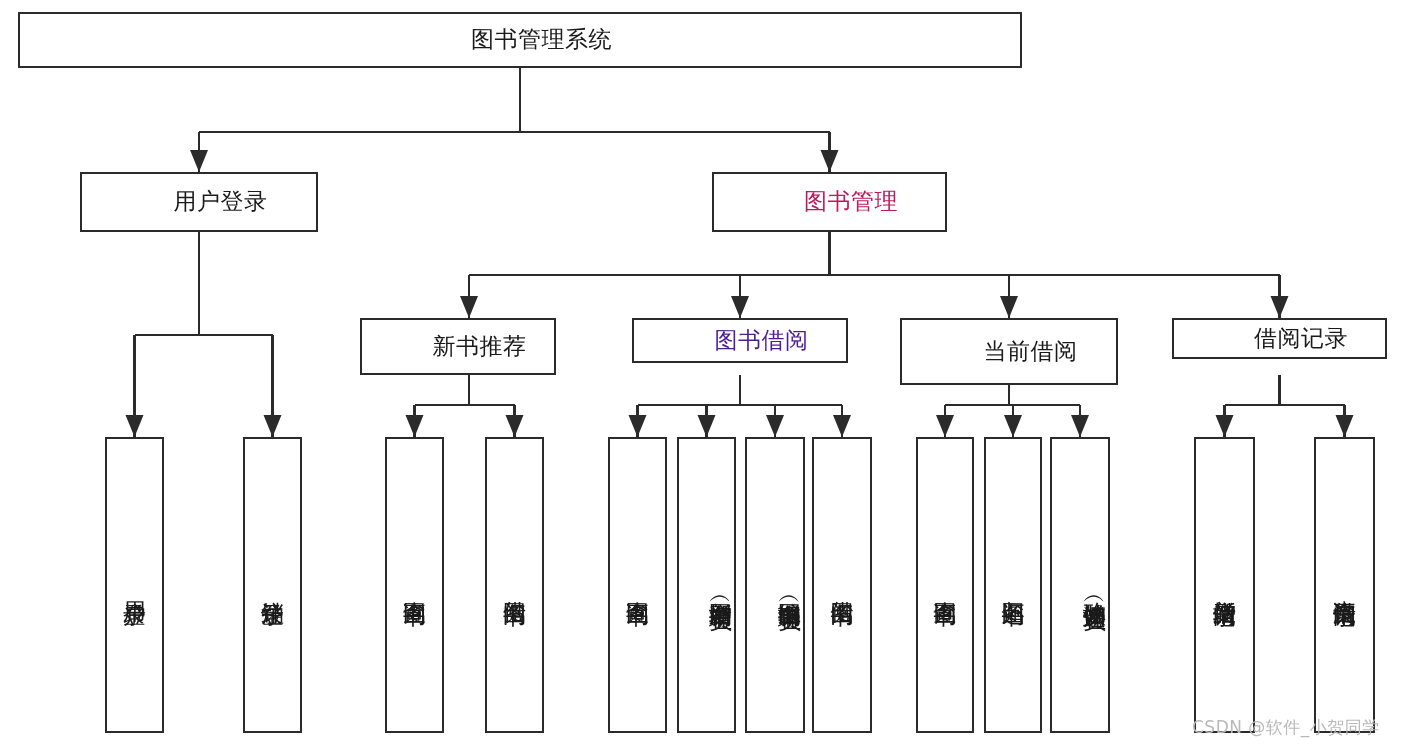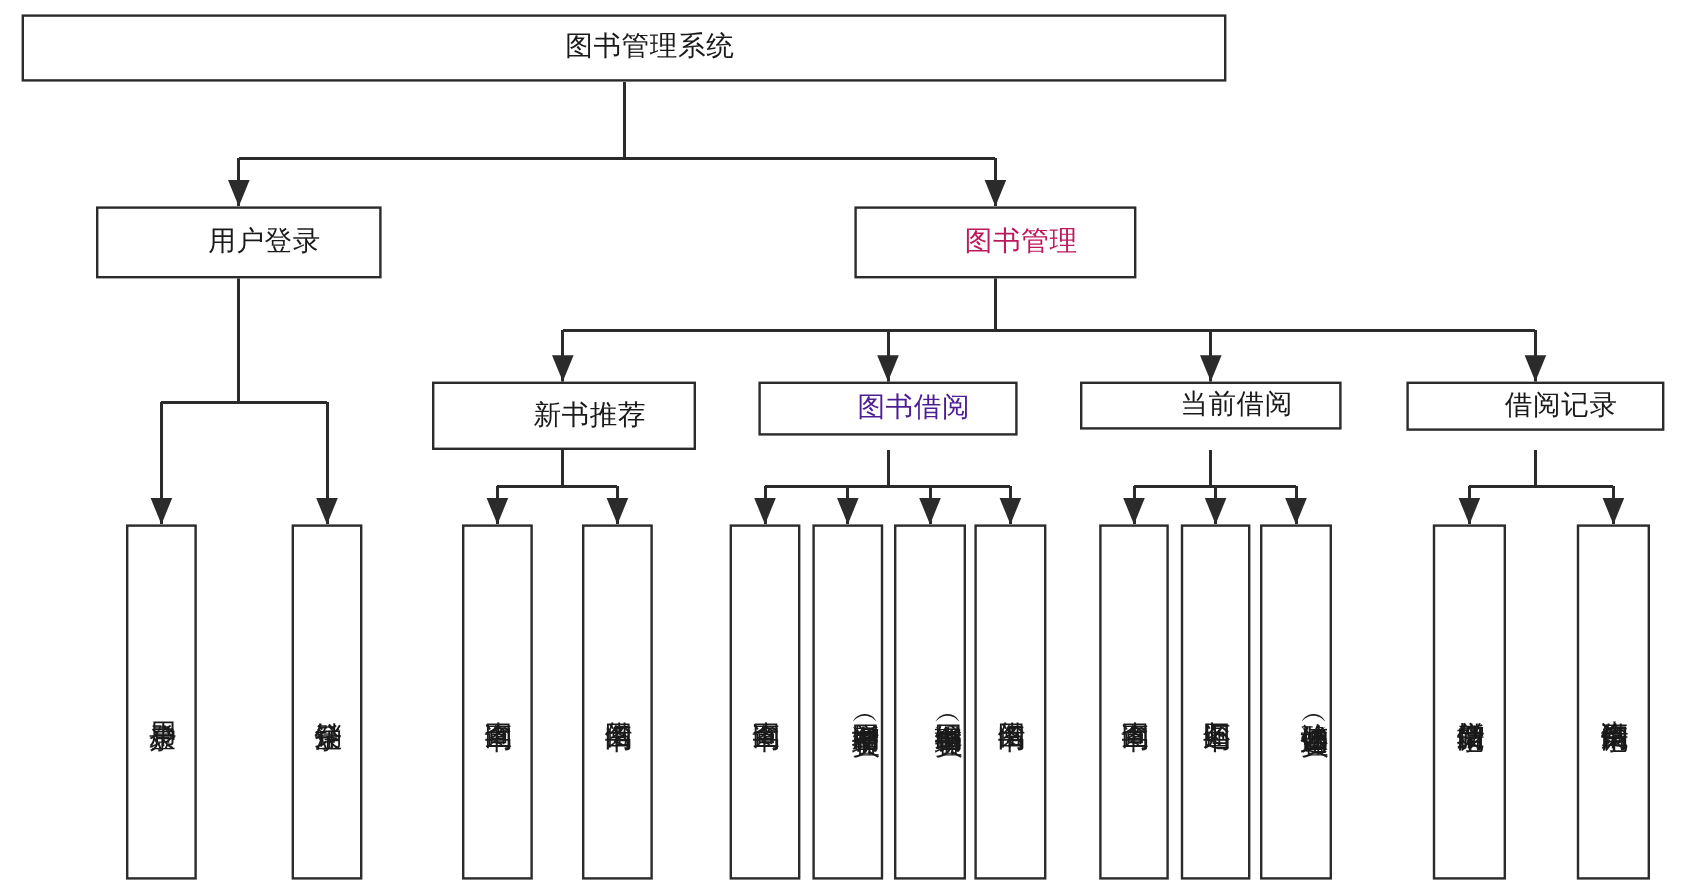--- a/index.html
+++ b/index.html
@@ -121,31 +121,32 @@
       <line x1="1224.5" y1="405" x2="1344.5" y2="405" stroke="#2b2b2b" stroke-width="2.5" shape-rendering="crispEdges"></line>
       <line x1="1224.5" y1="405" x2="1224.5" y2="437" stroke="#2b2b2b" stroke-width="2.5" shape-rendering="crispEdges"></line>
       <path d="M1215.5,415 L1233.5,415 L1224.5,437 Z" fill="#2b2b2b"></path>
       <line x1="1344.5" y1="405" x2="1344.5" y2="437" stroke="#2b2b2b" stroke-width="2.5" shape-rendering="crispEdges"></line>
       <path d="M1335.5,415 L1353.5,415 L1344.5,437 Z" fill="#2b2b2b"></path>
     </svg>
   <div id="node-layer">
       <div class="node node-h" style="left: 18px; top: 12px; width: 1004px; height: 56px; border-color: rgb(43, 43, 43); background: rgb(255, 255, 255); color: rgb(26, 26, 26);">图书管理系统</div>
       <div class="node node-h" style="left: 80px; top: 172px; width: 238px; height: 60px; border-color: rgb(43, 43, 43); background: rgb(255, 255, 255); color: rgb(26, 26, 26);">用户登录</div>
       <div class="node node-h" style="left: 712px; top: 172px; width: 235px; height: 60px; border-color: rgb(43, 43, 43); background: rgb(255, 255, 255); color: #be185d;">图书管理</div>
-      <div class="node node-h" style="left: 360px; top: 318px; width: 220px; height: 57px; border-color: rgb(43, 43, 43); background: rgb(255, 255, 255); color: rgb(26, 26, 26);">新书推荐</div>
+      <div class="node node-h" style="left: 360px; top: 318px; width: 196px; height: 57px; border-color: rgb(43, 43, 43); background: rgb(255, 255, 255); color: rgb(26, 26, 26);">新书推荐</div>
       <div class="node node-h" style="left: 632px; top: 318px; width: 216px; height: 45px; border-color: rgb(43, 43, 43); background: rgb(255, 255, 255); color: #4c1d95;">图书借阅</div>
-      <div class="node node-h" style="left: 900px; top: 318px; width: 218px; height: 40px; border-color: rgb(43, 43, 43); background: rgb(255, 255, 255); color: rgb(26, 26, 26);">当前借阅</div>
+      <div class="node node-h" style="left: 900px; top: 318px; width: 218px; height: 67px; border-color: rgb(43, 43, 43); background: rgb(255, 255, 255); color: rgb(26, 26, 26);">当前借阅</div>
       <div class="node node-h" style="left: 1172px; top: 318px; width: 215px; height: 41px; border-color: rgb(43, 43, 43); background: rgb(255, 255, 255); color: rgb(26, 26, 26);">借阅记录</div>
       <div class="node node-v centered" style="left: 105px; top: 437px; width: 59px; height: 296px; border-color: rgb(43, 43, 43); background: rgb(255, 255, 255); color: rgb(26, 26, 26);">用户登录</div>
       <div class="node node-v centered" style="left: 243px; top: 437px; width: 59px; height: 296px; border-color: rgb(43, 43, 43); background: rgb(255, 255, 255); color: rgb(26, 26, 26);">注销登录</div>
       <div class="node node-v centered" style="left: 385px; top: 437px; width: 59px; height: 296px; border-color: rgb(43, 43, 43); background: rgb(255, 255, 255); color: rgb(26, 26, 26);">查询图书</div>
       <div class="node node-v centered" style="left: 485px; top: 437px; width: 59px; height: 296px; border-color: rgb(43, 43, 43); background: rgb(255, 255, 255); color: rgb(26, 26, 26);">借阅图书</div>
       <div class="node node-v centered" style="left: 608px; top: 437px; width: 59px; height: 296px; border-color: rgb(43, 43, 43); background: rgb(255, 255, 255); color: rgb(26, 26, 26);">查询图书</div>
       <div class="node node-v" style="left: 677px; top: 437px; width: 59px; height: 296px; border-color: rgb(43, 43, 43); background: rgb(255, 255, 255); color: rgb(26, 26, 26);">新增图书（管理员）</div>
       <div class="node node-v" style="left: 745px; top: 437px; width: 60px; height: 296px; border-color: rgb(43, 43, 43); background: rgb(255, 255, 255); color: rgb(26, 26, 26);">编辑图书（管理员）</div>
       <div class="node node-v centered" style="left: 812px; top: 437px; width: 60px; height: 296px; border-color: rgb(43, 43, 43); background: rgb(255, 255, 255); color: rgb(26, 26, 26);">借阅图书</div>
       <div class="node node-v centered" style="left: 916px; top: 437px; width: 58px; height: 296px; border-color: rgb(43, 43, 43); background: rgb(255, 255, 255); color: rgb(26, 26, 26);">查询图书</div>
       <div class="node node-v centered" style="left: 984px; top: 437px; width: 58px; height: 296px; border-color: rgb(43, 43, 43); background: rgb(255, 255, 255); color: rgb(26, 26, 26);">归还图书</div>
       <div class="node node-v" style="left: 1050px; top: 437px; width: 60px; height: 296px; border-color: rgb(43, 43, 43); background: rgb(255, 255, 255); color: rgb(26, 26, 26);">确认归还（管理员）</div>
       <div class="node node-v centered" style="left: 1194px; top: 437px; width: 61px; height: 296px; border-color: rgb(43, 43, 43); background: rgb(255, 255, 255); color: rgb(26, 26, 26);">新增借阅记录</div>
       <div class="node node-v centered" style="left: 1314px; top: 437px; width: 61px; height: 296px; border-color: rgb(43, 43, 43); background: rgb(255, 255, 255); color: rgb(26, 26, 26);">查询借阅记录</div>
     </div>
+  <div class="watermark" style="left: 1192px; top: 716px;">CSDN @软件_小贺同学</div>
 </div>
 
 </body></html>

